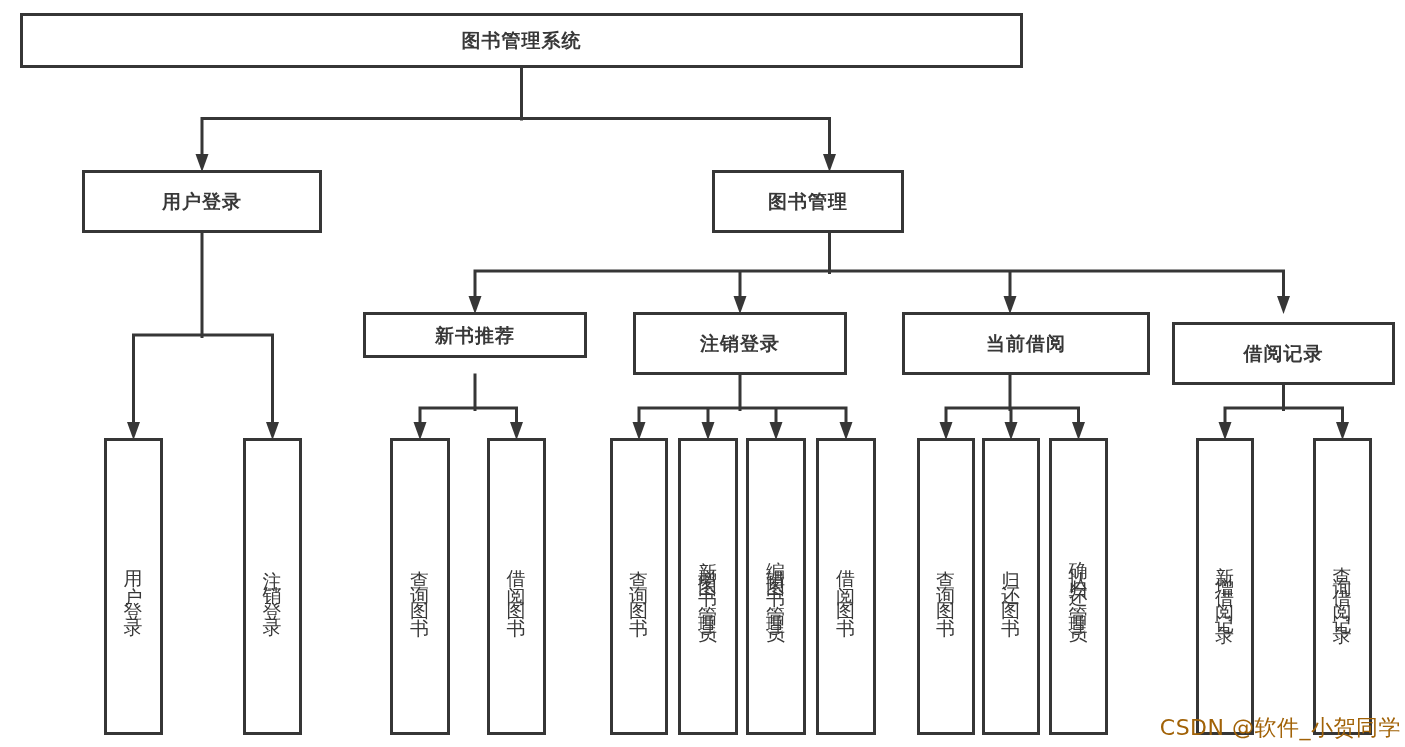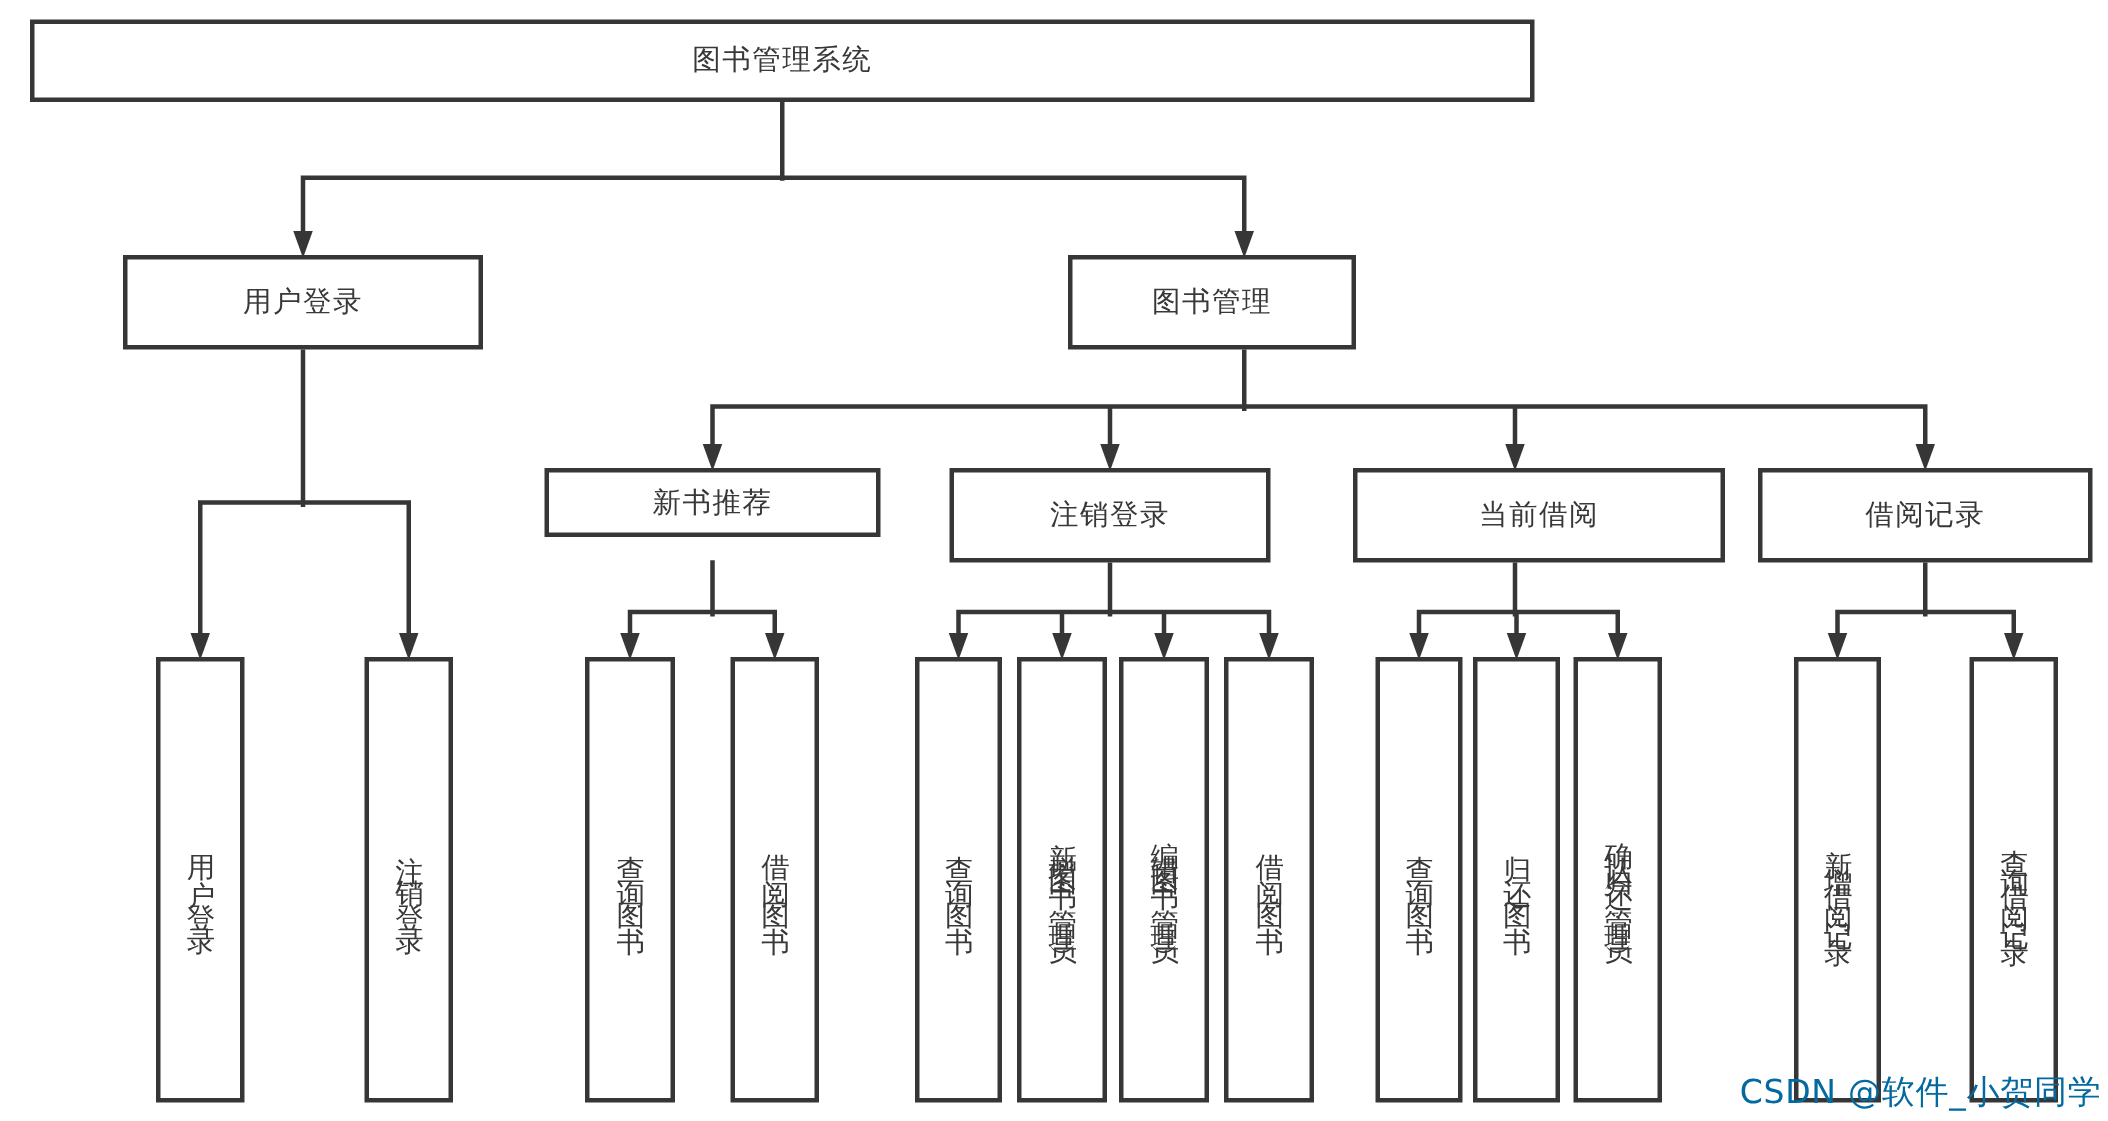--- a/index.html
+++ b/index.html
@@ -33,35 +33,36 @@
     align-items: center;
     justify-content: center;
     z-index: 2;
     color: #383838;
   }
   .h-label {
     font-size: 19px;
     letter-spacing: 1px;
     white-space: nowrap;
     line-height: 1;
+    font-weight: bold;
   }
   .v-label {
     writing-mode: vertical-rl;
     font-size: 19px;
     line-height: 1;
     white-space: nowrap;
   }
   .watermark {
     position: absolute;
     right: 4px;
     bottom: 4px;
     z-index: 3;
     font-size: 22px;
     letter-spacing: 0.5px;
-    color: #0369a1;
+    color: #a16207;
     white-space: nowrap;
     margin-left: 23px;
   }
 </style>
 </head>
 <body>
 
 <div class="canvas">
 
   <svg class="connectors" width="1405" height="747" viewBox="0 0 1405 747">
@@ -110,21 +111,21 @@
 
   <div class="node" style="left:363px;top:312px;width:224px;height:46px">
     <span class="h-label">新书推荐</span>
   </div>
   <div class="node" style="left:633px;top:312px;width:214px;height:63px">
     <span class="h-label">注销登录</span>
   </div>
   <div class="node" style="left:902px;top:312px;width:248px;height:63px">
     <span class="h-label">当前借阅</span>
   </div>
-  <div class="node" style="left:1172px;top:312px;width:223px;height:63px">
+  <div class="node" style="left:1172px;top:322px;width:223px;height:63px">
     <span class="h-label">借阅记录</span>
   </div>
 
   <div class="node" style="left:104px;top:438px;width:59px;height:297px">
     <span class="v-label" style="letter-spacing: 16px;">用户登录</span>
   </div>
   <div class="node" style="left:243px;top:438px;width:59px;height:297px">
     <span class="v-label" style="letter-spacing: 16px;">注销登录</span>
   </div>
   <div class="node" style="left:390px;top:438px;width:60px;height:297px">

